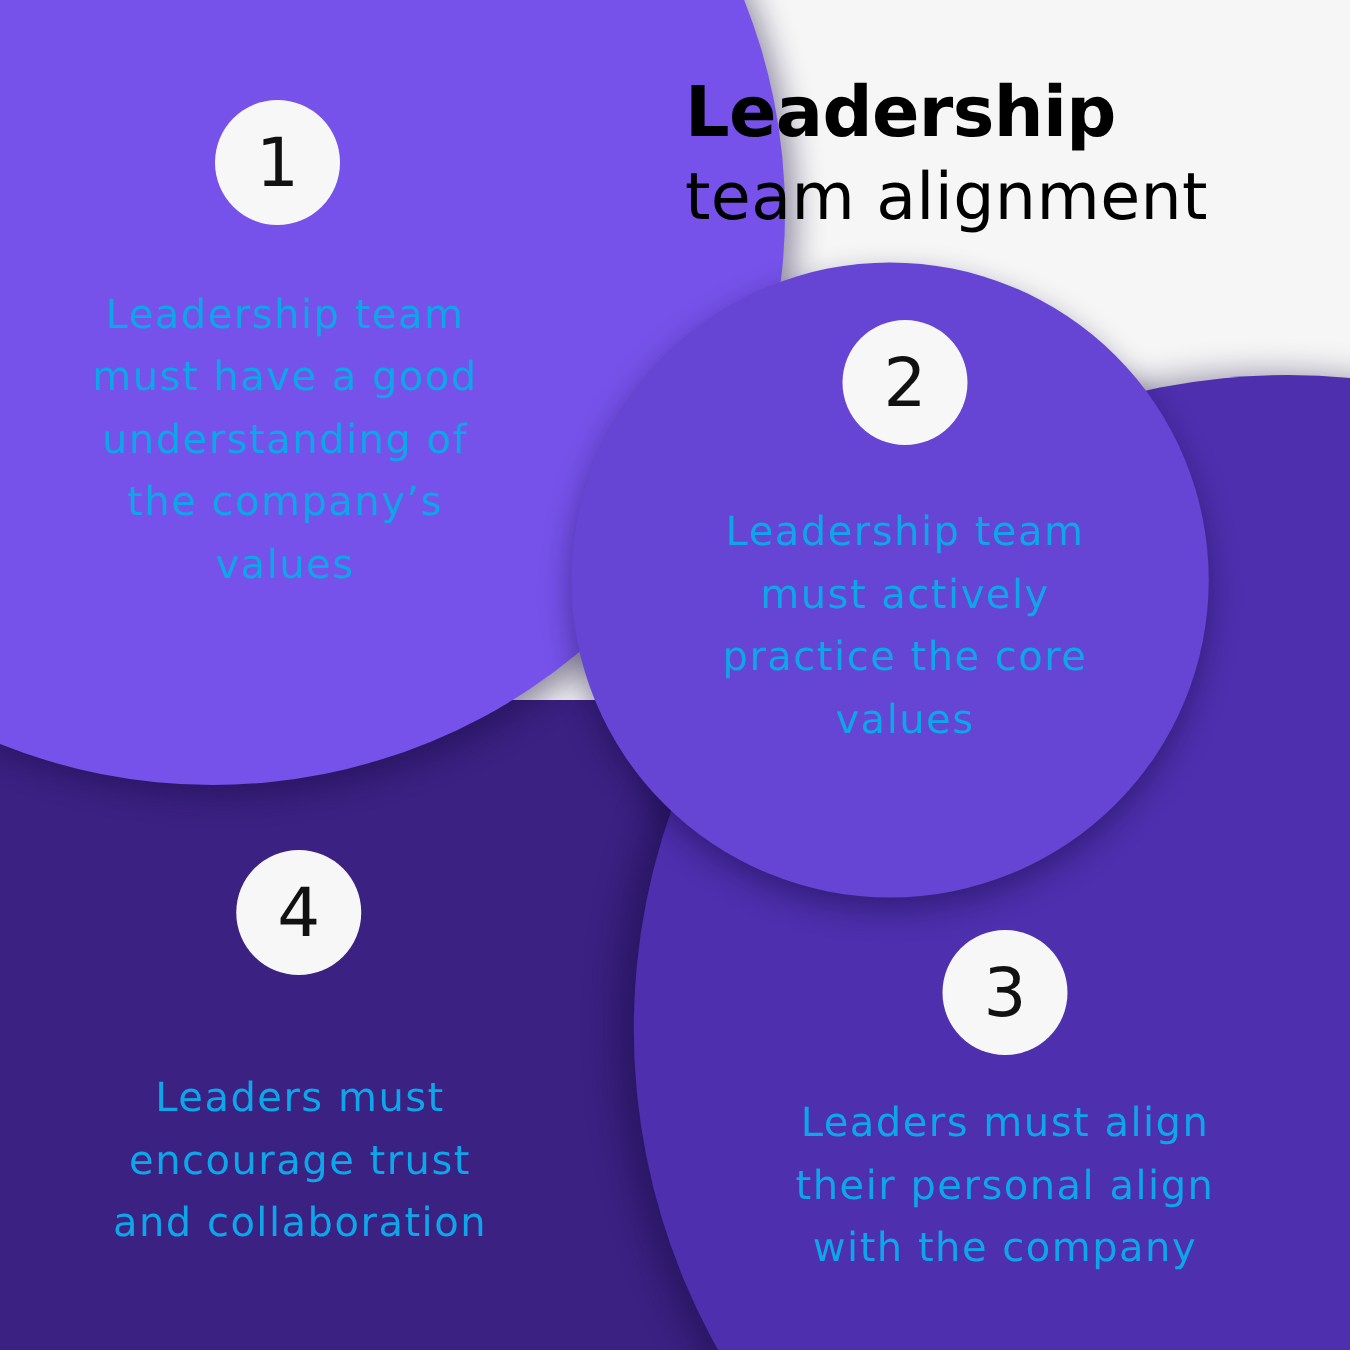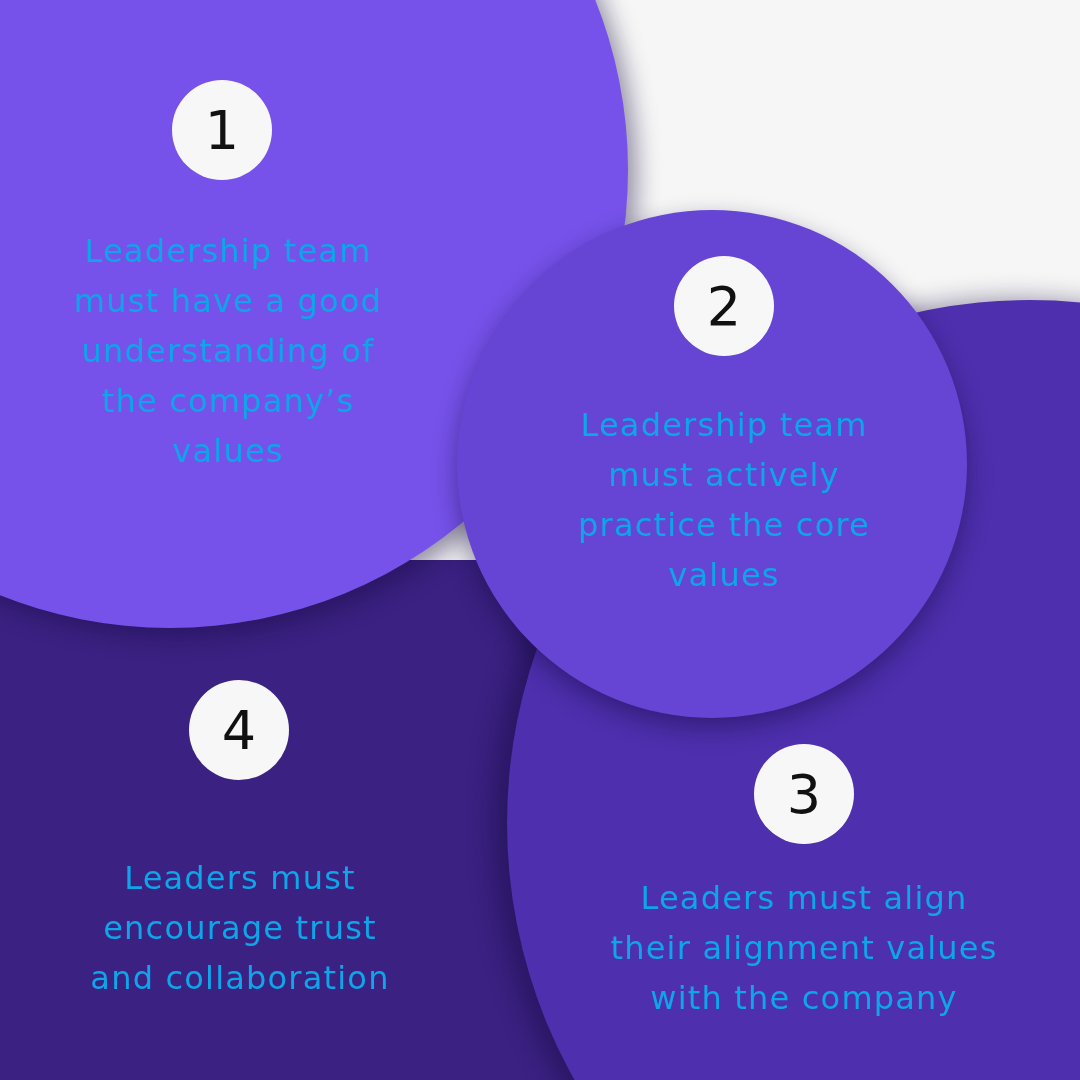--- a/index.html
+++ b/index.html
@@ -19,20 +19,24 @@
 </head>
 <body>
 
 <div class="canvas">
   <div class="top-bg"></div>
 
   <div class="circle c3"></div>
   <div class="circle c1"></div>
   <div class="circle c2"></div>
 
+  <div class="title">
+    <span class="title-bold">Leadership</span>
+    <span class="title-light">team alignment</span>
+  </div>
 
   <div class="badge" style="left:172px; top:80px;">
     <span>1</span>
   </div>
   <div class="txt" style="left:28px; top:226px; width:400px;">Leadership team
 must have a good
 understanding of
 the company’s
 values</div>
 
@@ -48,15 +52,15 @@
     <span>4</span>
   </div>
   <div class="txt" style="left:40px; top:812px; width:400px;margin-top:41px;">Leaders must
 encourage trust
 and collaboration</div>
 
   <div class="badge" style="left:754px; top:744px;">
     <span>3</span>
   </div>
   <div class="txt" style="left:584px; top:873px; width:440px;">Leaders must align
-their alignment values
+their personal align
 with the company</div>
 </div>
 
 </body></html>

